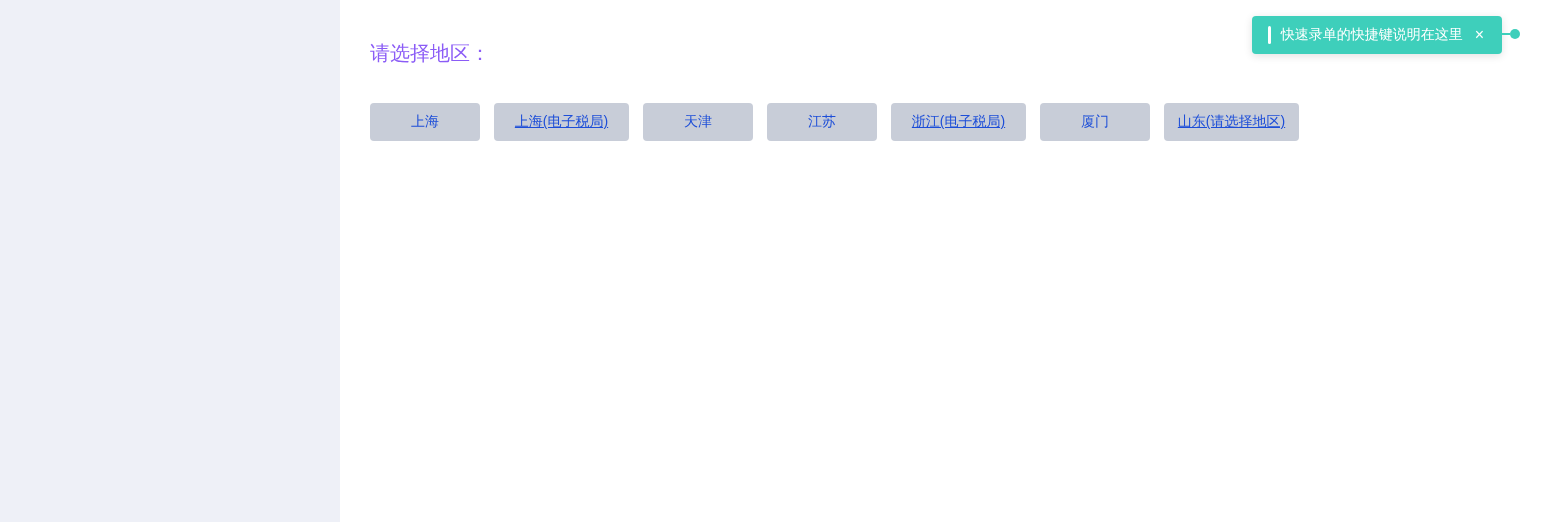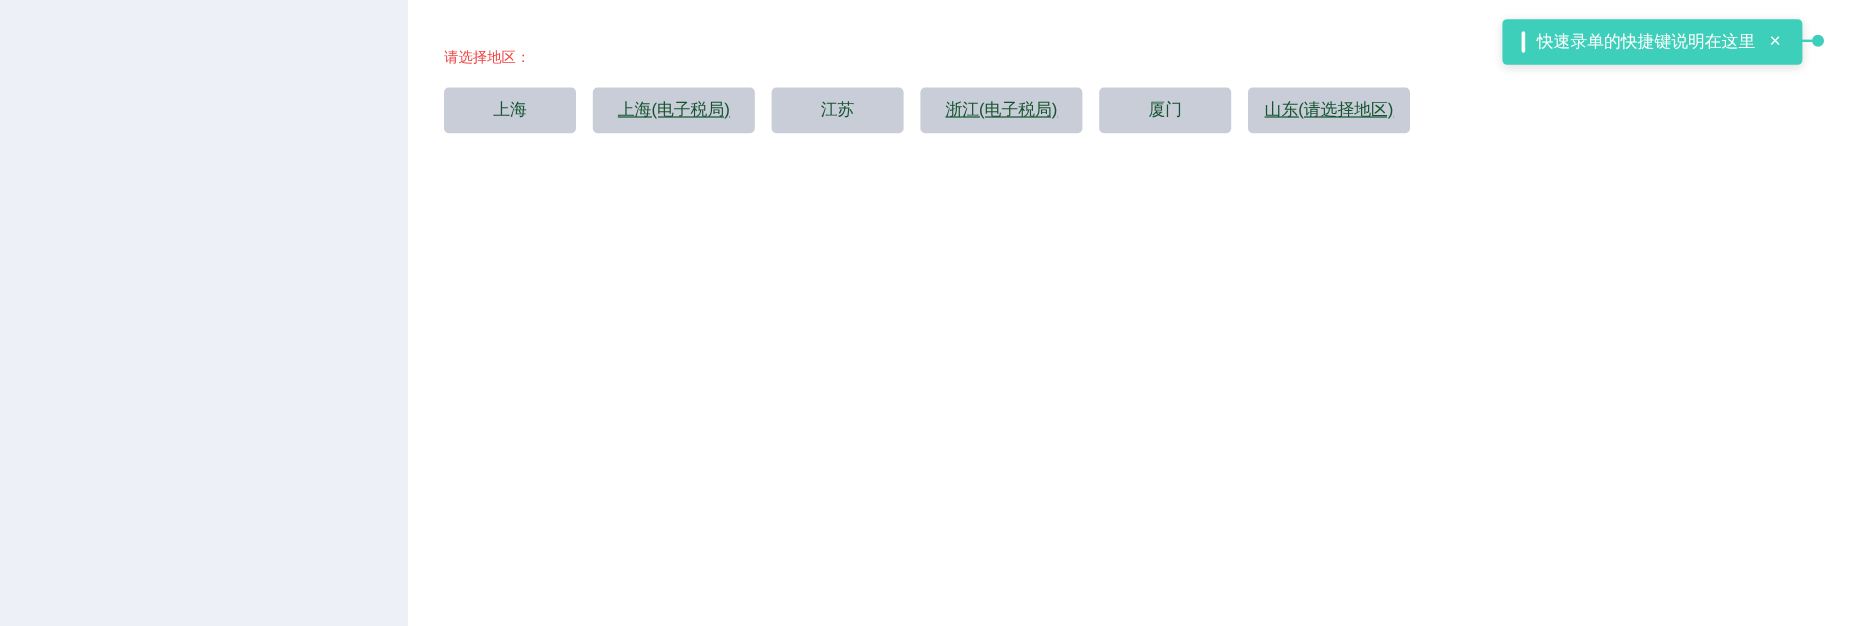--- a/index.html
+++ b/index.html
@@ -30,35 +30,35 @@
       position: absolute;
       left: 340px;
       top: 0;
       right: 0;
       bottom: 0;
       background: #ffffff;
       padding: 40px 30px;
     }
 
     .page-title {
-      font-size: 12px;
-      color: #ef4444;
-      margin-bottom: 16px;
+      font-size: 20px;
+      color: #8b5cf6;
+      margin-bottom: 36px;
       font-weight: normal;
     }
 
     .region-buttons {
       display: flex;
       flex-wrap: wrap;
       gap: 14px;
     }
 
     .region-btn {
       background: #c8cdd8;
-      color: #14532d;
+      color: #1d4ed8;
       border: none;
       border-radius: 4px;
       padding: 10px 0;
       min-width: 110px;
       font-size: 14px;
       cursor: pointer;
       text-align: center;
       font-family: 'Microsoft YaHei', SimSun, sans-serif;
     }
 
@@ -125,20 +125,21 @@
 </head>
 <body>
 
 <div class="sidebar"></div>
 
 <div class="main-content">
   <div class="page-title">请选择地区：</div>
   <div class="region-buttons" id="region-buttons-container">
   <button class="region-btn">上海</button>
       <button class="region-btn wide">上海(电子税局)</button>
+      <button class="region-btn">天津</button>
       <button class="region-btn">江苏</button>
       <button class="region-btn wide">浙江(电子税局)</button>
       <button class="region-btn">厦门</button>
       <button class="region-btn wide">山东(请选择地区)</button>
     </div>
 </div>
 
 <div class="tooltip-bar">
   <span class="bar-left-accent"></span>
   <span>快速录单的快捷键说明在这里</span>

